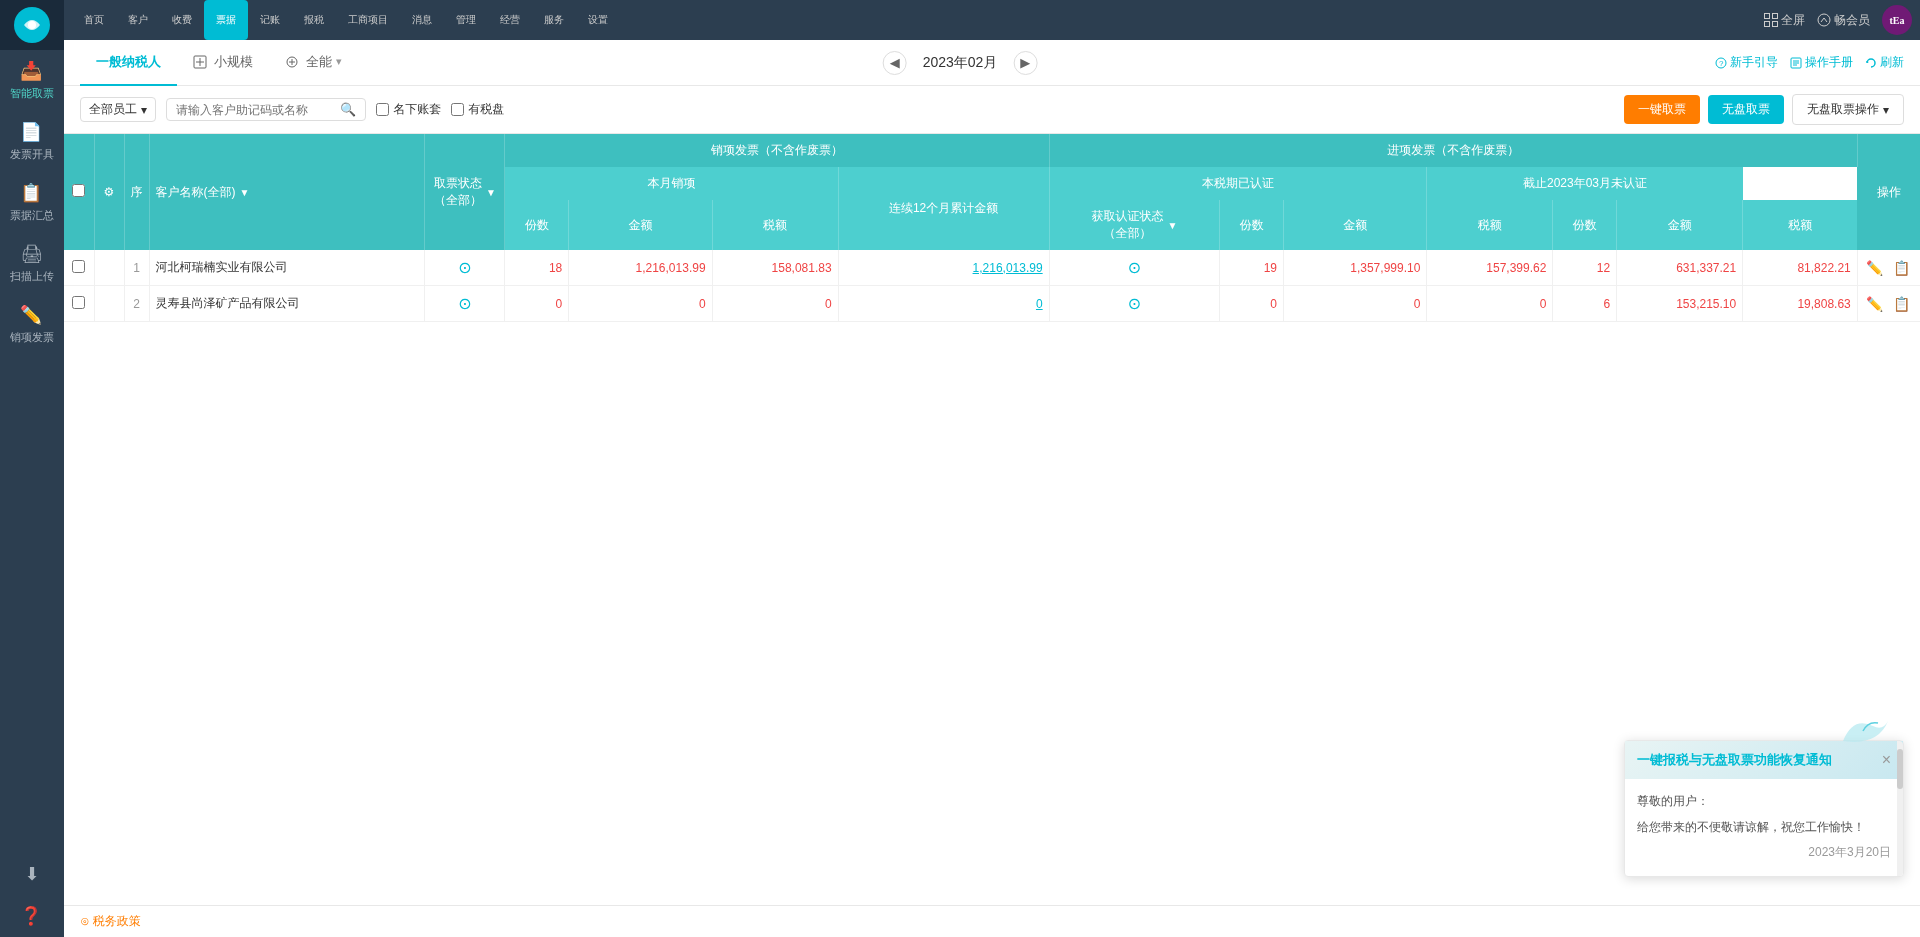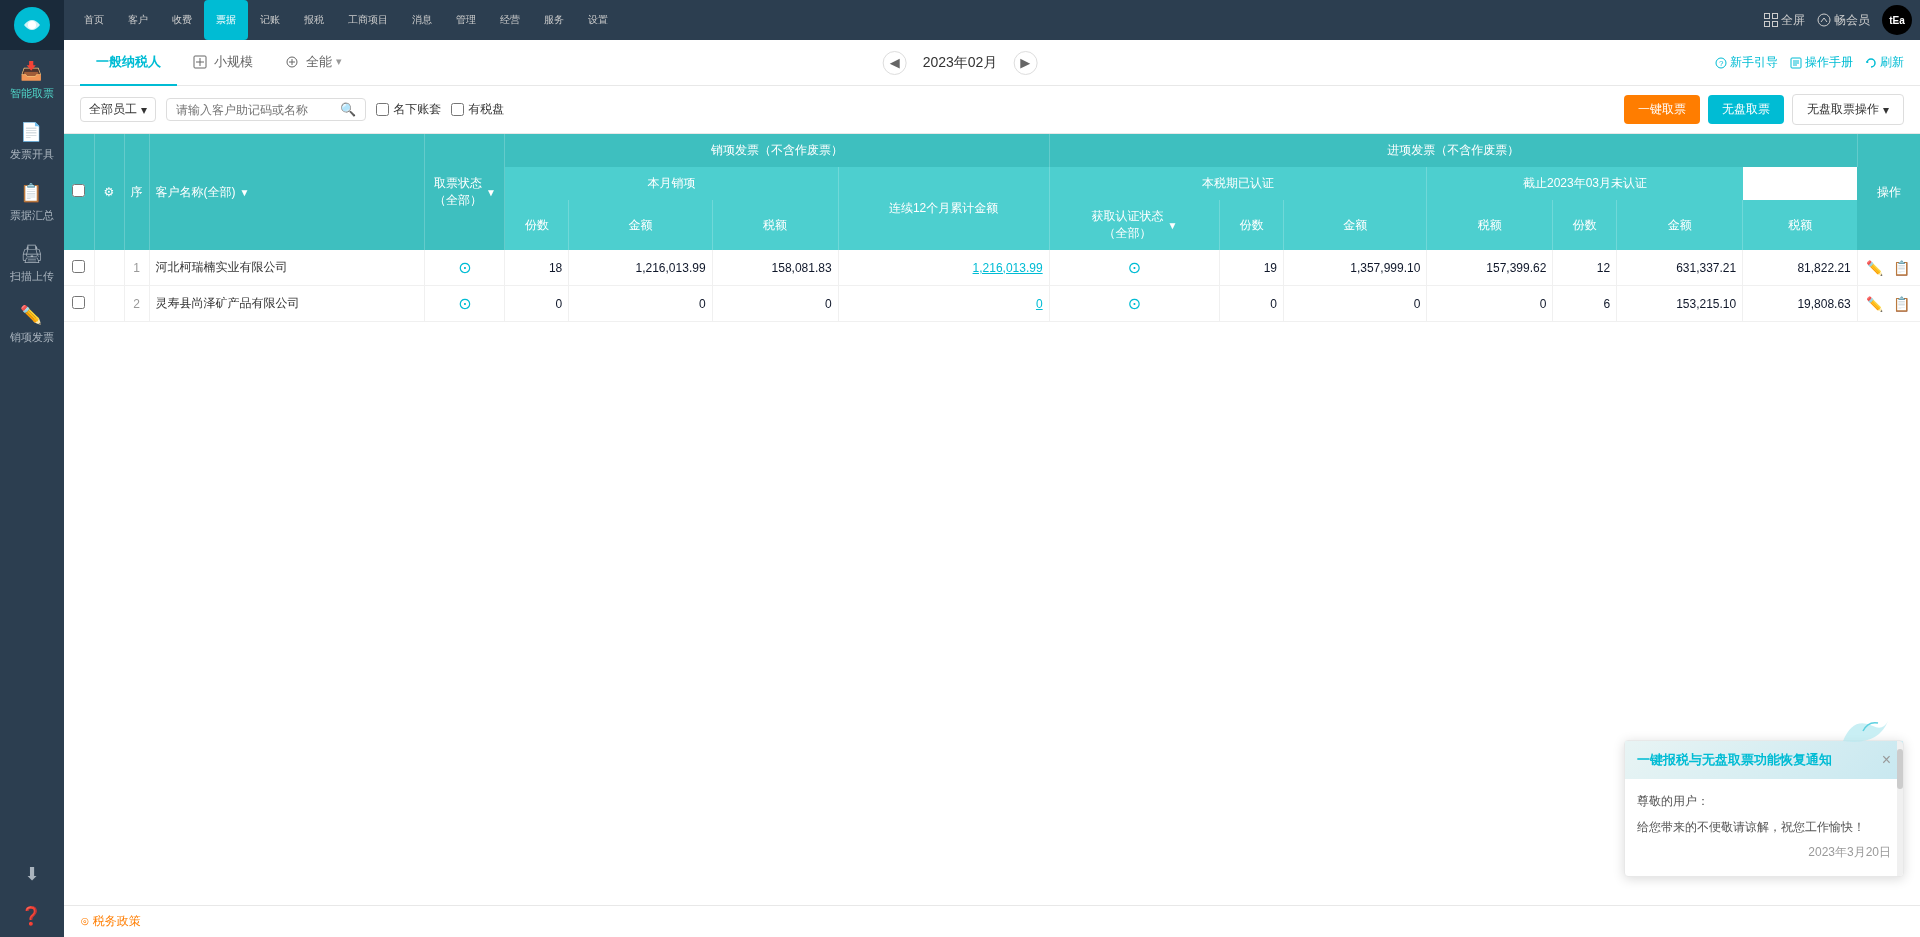--- a/index.html
+++ b/index.html
@@ -17,21 +17,21 @@
 
     
     .main { flex: 1; display: flex; flex-direction: column; overflow: hidden; }
 
     
     .topnav { height: 40px; background: #2c3e50; display: flex; align-items: center; padding: 0 8px; flex-shrink: 0; }
     .topnav-item { color: #ccc; padding: 0 12px; font-size: 10px; cursor: pointer; height: 40px; display: flex; align-items: center; }
     .topnav-item.active { background: #00bcd4; color: #fff; border-radius: 4px; }
     .topnav-right { margin-left: auto; display: flex; align-items: center; gap: 12px; color: #ccc; font-size: 12px; }
     .topnav-right span { cursor: pointer; display: flex; align-items: center; gap: 3px; }
-    .avatar { width: 30px; height: 30px; border-radius: 50%; background: #000000; display: flex; align-items: center; justify-content: center; overflow: hidden; }
+    .avatar { width: 30px; height: 30px; border-radius: 50%; background: #701a75; display: flex; align-items: center; justify-content: center; overflow: hidden; font-family: Liberation Serif, serif; }
 
     
     .content { flex: 1; display: flex; flex-direction: column; overflow: hidden; background: #f5f6fa; }
 
     
     .tabbar { background: #fff; padding: 12px 16px; display: flex; align-items: center; border-bottom: 1px solid #e8e8e8; height: 46px; flex-shrink: 0; }
     .tab { padding: 0 16px; height: 46px; display: flex; align-items: center; cursor: pointer; font-size: 13px; color: #666; border-bottom: 2px solid transparent; gap: 4px; }
     .tab.active { color: #00bcd4; border-bottom: 2px solid #00bcd4; font-weight: bold; }
     .nav-center { margin-left: auto; display: flex; align-items: center; gap: 8px; }
     .nav-arrow { width: 24px; height: 24px; border: 1px solid #ddd; border-radius: 50%; display: flex; align-items: center; justify-content: center; cursor: pointer; color: #666; background: #fff; }
@@ -57,21 +57,21 @@
     table { width: 100%; border-collapse: collapse; font-size: 12px; }
     thead tr { background: #3ebfbf; }
     thead th { color: #fff; padding: 8px 6px; text-align: center; border-right: 1px solid rgba(255,255,255,0.2); font-weight: normal; white-space: nowrap; }
     thead th:last-child { border-right: none; }
     .th-group { background: #3ebfbf; text-align: center; }
     .th-sub { background: #4dcfcf; }
     tbody tr { border-bottom: 1px solid #f0f0f0; }
     tbody td { padding: 8px 6px; text-align: center; border-right: 1px solid #f0f0f0; white-space: nowrap; }
     tbody td:last-child { border-right: none; }
     .td-name { text-align: left; color: #333; }
-    .td-num { text-align: right; color: #0f172a; margin-top: 28px; }
+    .td-num { text-align: right; color: #ef4444; margin-top: 28px; }
     .td-num-underline { text-align: right; color: #00bcd4; text-decoration: underline; cursor: pointer; }
     .action-icon { color: #00bcd4; cursor: pointer; font-size: 14px; margin: 0 3px; }
     .row-num { color: #999; text-align: center; }
 
     
     .notification { position: fixed; bottom: 60px; right: 16px; width: 280px; background: #fff; border: 1px solid #e8e8e8; border-radius: 4px; box-shadow: 0 2px 12px rgba(0,0,0,0.15); z-index: 100; }
     .notif-header { background: linear-gradient(135deg, #e8f4f4, #c8e8f0); padding: 10px 12px; display: flex; align-items: center; justify-content: space-between; }
     .notif-title { font-size: 13px; color: #00bcd4; font-weight: bold; }
     .notif-close { cursor: pointer; color: #999; font-size: 16px; }
     .notif-body { padding: 12px; font-size: 12px; color: #555; line-height: 1.8; }

